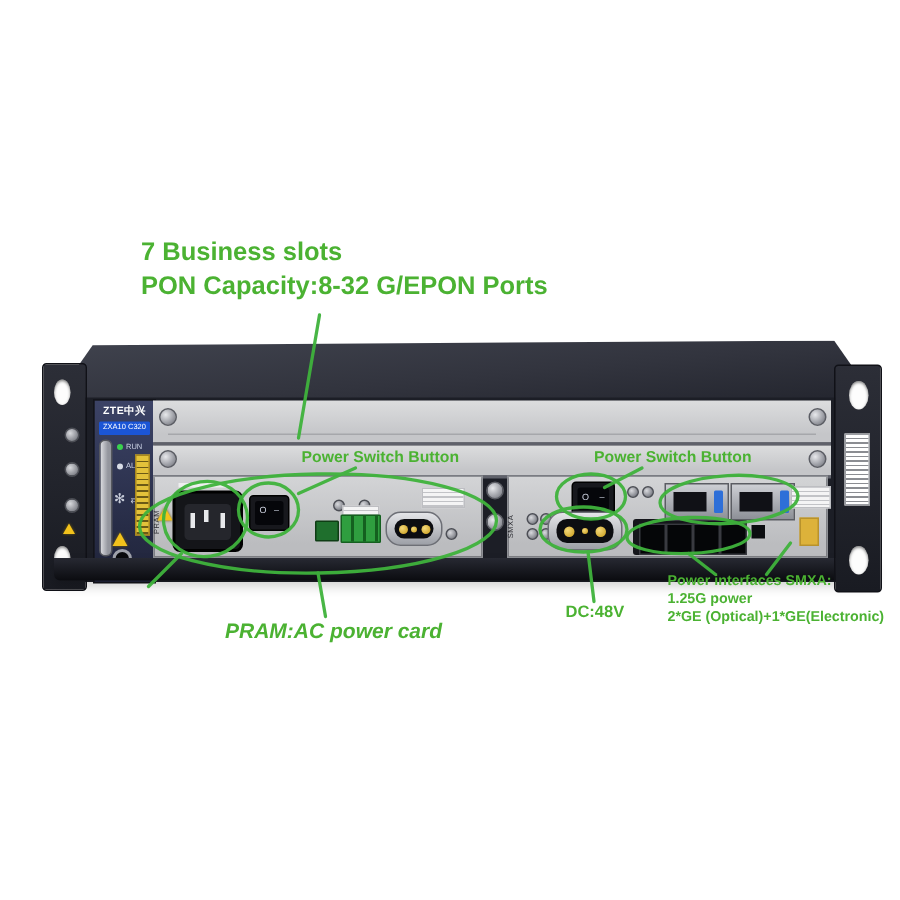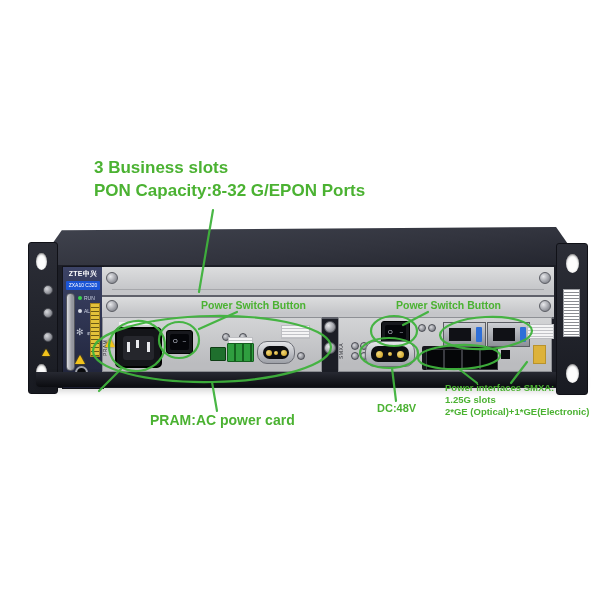--- a/index.html
+++ b/index.html
@@ -75,21 +75,21 @@
     background-image:repeating-linear-gradient(#fff 0 2px,#8b8d92 2px 3px);border:1px solid #9b9da2;}
   
   .callout{position:absolute;white-space:nowrap;}
   svg.overlay{position:absolute;left:0;top:0;pointer-events:none;}
 </style>
 </head>
 <body>
 
 <div class="stage">
 
-  <div class="callout green" style="left:94px;top:158px;font-size:17px;">3 Business slots</div>
+  <div class="callout green" style="left:94px;top:158px;font-size:17px;">7 Business slots</div>
   <div class="callout green" style="left:94px;top:181px;font-size:17px;">PON Capacity:8-32 G/EPON Ports</div>
 
   <div class="abs chassis-top"></div>
   <div class="abs chassis-body"></div>
 
   <div class="abs ear" style="left:28px;top:242px;">
     <div class="hole" style="left:7px;top:10px;"></div>
     <div class="hole" style="left:7px;top:121px;"></div>
   </div>
   <div class="sscrew" style="left:43px;top:285px;"></div>
@@ -224,18 +224,18 @@
       <line x1="121" y1="369" x2="99" y2="391"></line>
       <line x1="212" y1="382" x2="217" y2="411"></line>
       <line x1="392" y1="368" x2="396" y2="401"></line>
       <line x1="459" y1="369" x2="477" y2="383"></line>
       <line x1="527" y1="362" x2="511" y2="383"></line>
     </g>
   </svg>
 
   <div class="callout green" style="left:201px;top:299px;font-size:10.5px;">Power Switch Button</div>
   <div class="callout green" style="left:396px;top:299px;font-size:10.5px;">Power Switch Button</div>
-  <div class="callout green" style="left:150px;top:412px;font-size:14px;">PRAM:AC power card</div>
+  <div class="callout green" style="left:150px;top:412px;font-size:14px;font-style:italic;">PRAM:AC power card</div>
   <div class="callout green" style="left:377px;top:402px;font-size:11px;">DC:48V</div>
   <div class="callout green" style="left:445px;top:382px;font-size:9.5px;">Power interfaces SMXA:</div>
-  <div class="callout green" style="left:445px;top:394px;font-size:9.5px;">1.25G slots</div>
+  <div class="callout green" style="left:445px;top:394px;font-size:9.5px;">1.25G power</div>
   <div class="callout green" style="left:445px;top:406px;font-size:9.5px;">2*GE (Optical)+1*GE(Electronic)</div>
 </div>
 
 </body></html>

